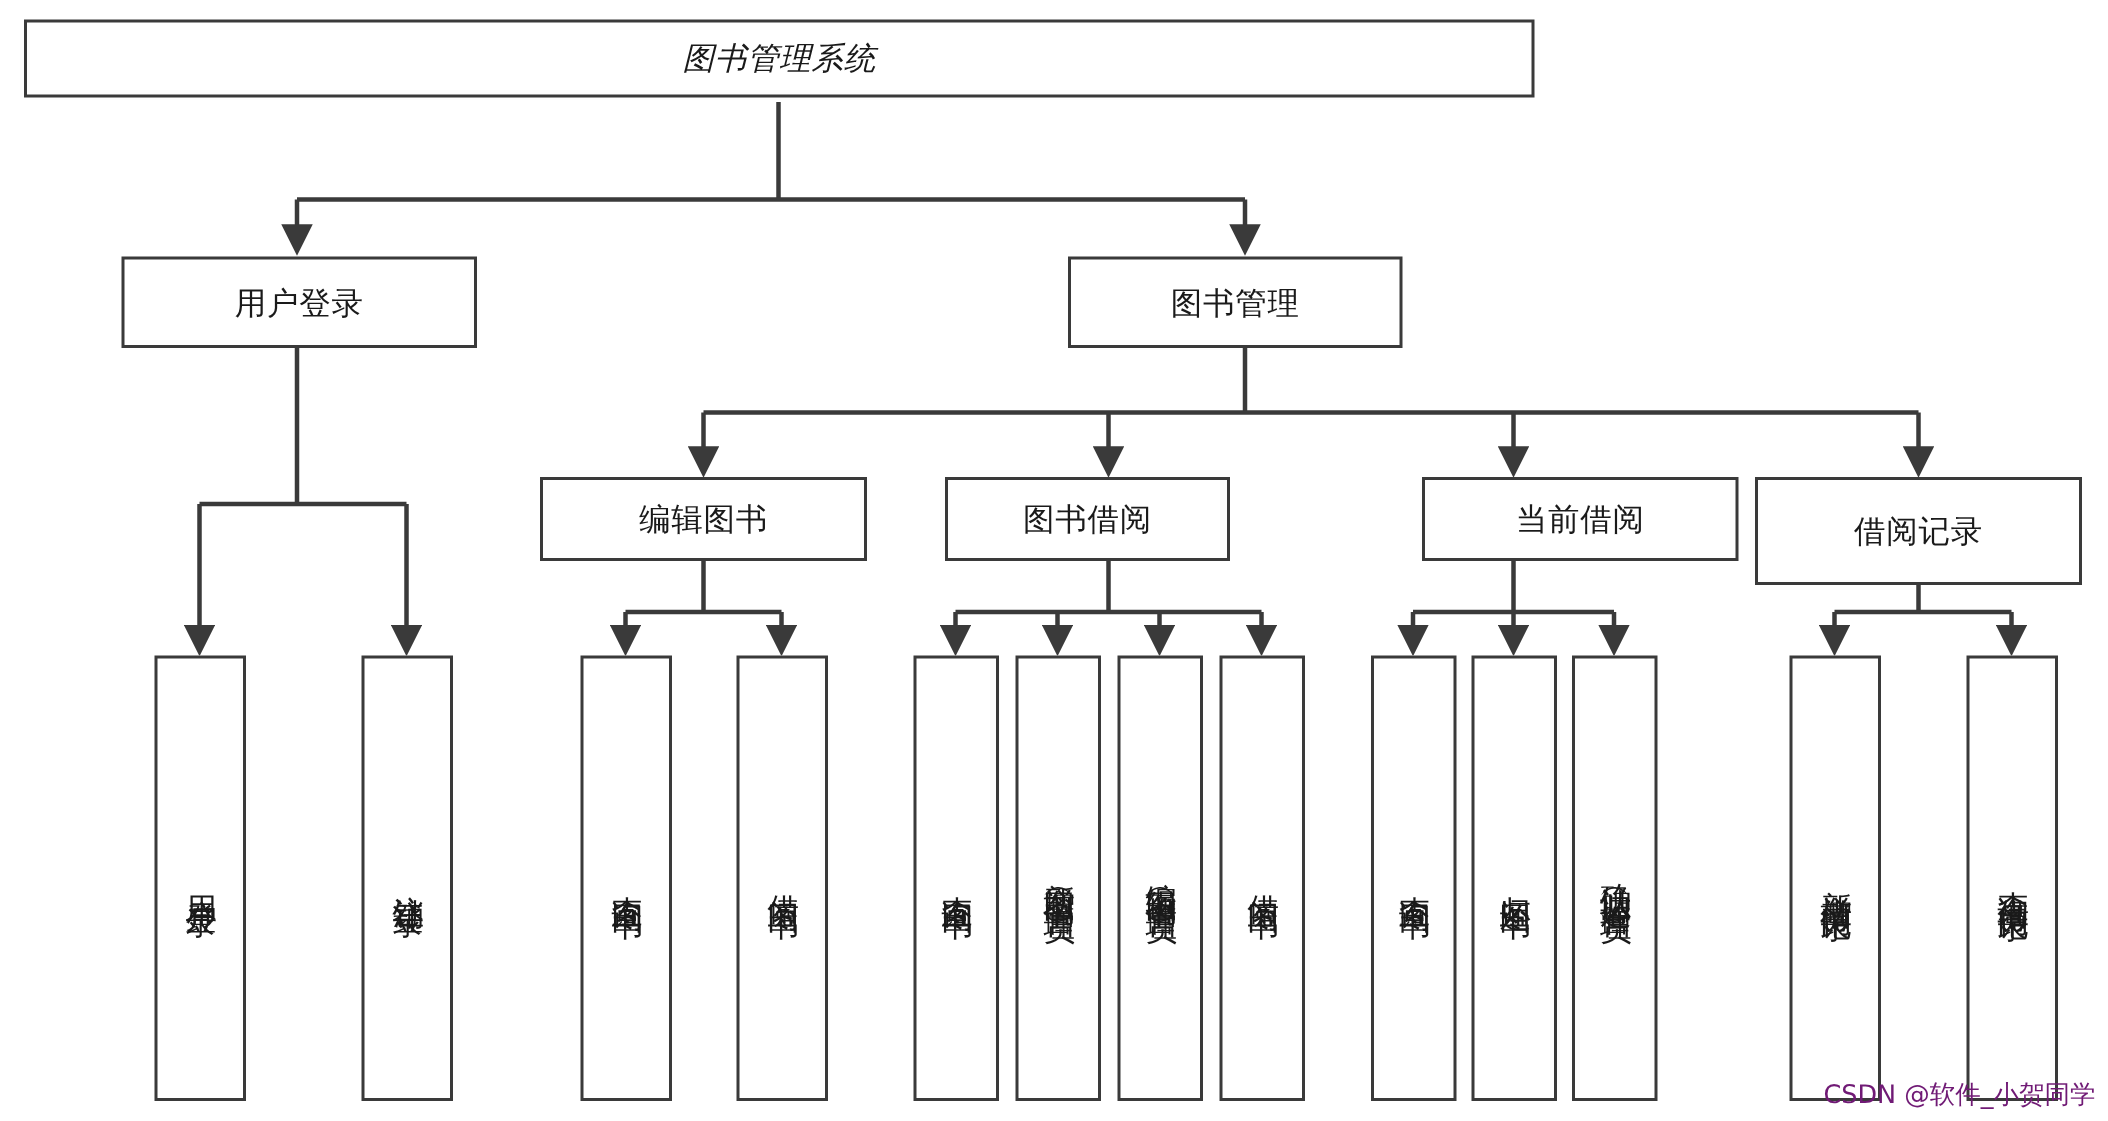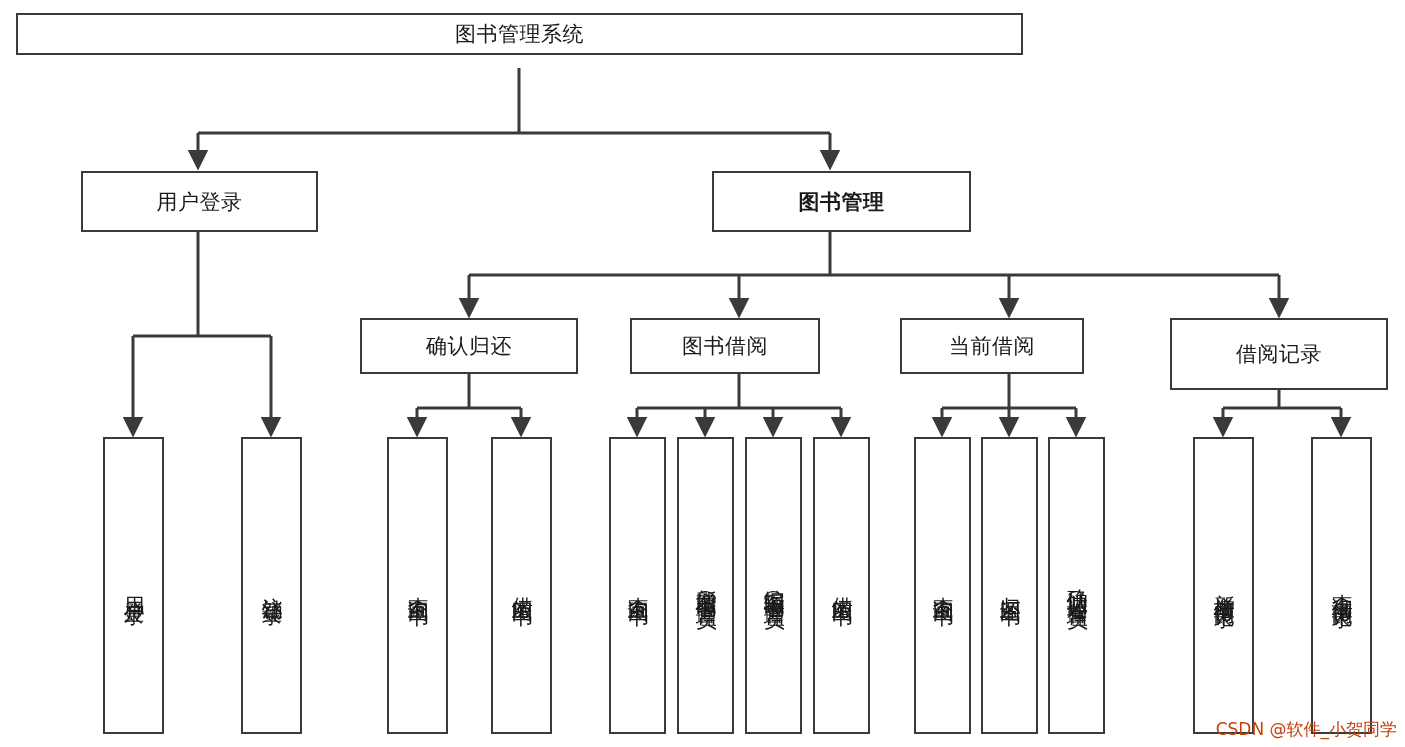--- a/index.html
+++ b/index.html
@@ -49,21 +49,21 @@
     line-height: 1.02;
     letter-spacing: 3px;
     white-space: nowrap;
     text-align: center;
   }
   #watermark {
     position: absolute;
     right: 8px;
     bottom: 6px;
     font-size: 17px;
-    color: #c2410c;
+    color: #701a75;
     white-space: nowrap;
     pointer-events: none;
   }
 </style>
 </head>
 <body>
 
 <div id="canvas">
 
   <svg id="wires" viewBox="0 0 1405 747">
@@ -110,38 +110,38 @@
       <path d="M 1076 408 L 1076 427" marker-end="url(#ah)"></path>
 
       <path d="M 1279 374 L 1279 408"></path>
       <path d="M 1223 408 L 1341 408"></path>
       <path d="M 1223 408 L 1223 427" marker-end="url(#ah)"></path>
       <path d="M 1341 408 L 1341 427" marker-end="url(#ah)"></path>
 
     </g>
   </svg>
 
-  <div class="node node-h" style="left:16px; top:13px; width:1007px; height:42px;">
+  <div class="node node-h" style="left:16px; top:13px; width:1007px; height:52px;font-style:italic;">
     <span>图书管理系统</span>
   </div>
 
   <div class="node node-h" style="left:81px; top:171px; width:237px; height:61px;">
     <span>用户登录</span>
   </div>
-  <div class="node node-h" style="left:712px; top:171px; width:259px; height:61px;font-weight:bold;">
+  <div class="node node-h" style="left:712px; top:171px; width:223px; height:61px;">
     <span>图书管理</span>
   </div>
 
   <div class="node node-h" style="left:360px; top:318px; width:218px; height:56px;">
-    <span>确认归还</span>
+    <span>编辑图书</span>
   </div>
   <div class="node node-h" style="left:630px; top:318px; width:190px; height:56px;">
     <span>图书借阅</span>
   </div>
-  <div class="node node-h" style="left:900px; top:318px; width:184px; height:56px;">
+  <div class="node node-h" style="left:948px; top:318px; width:211px; height:56px;">
     <span>当前借阅</span>
   </div>
   <div class="node node-h" style="left:1170px; top:318px; width:218px; height:72px;">
     <span>借阅记录</span>
   </div>
 
   <div class="node node-v" style="left:103px; top:437px; width:61px; height:297px;">
     <span class="vtext">用户登录</span>
   </div>
   <div class="node node-v" style="left:241px; top:437px; width:61px; height:297px;">

